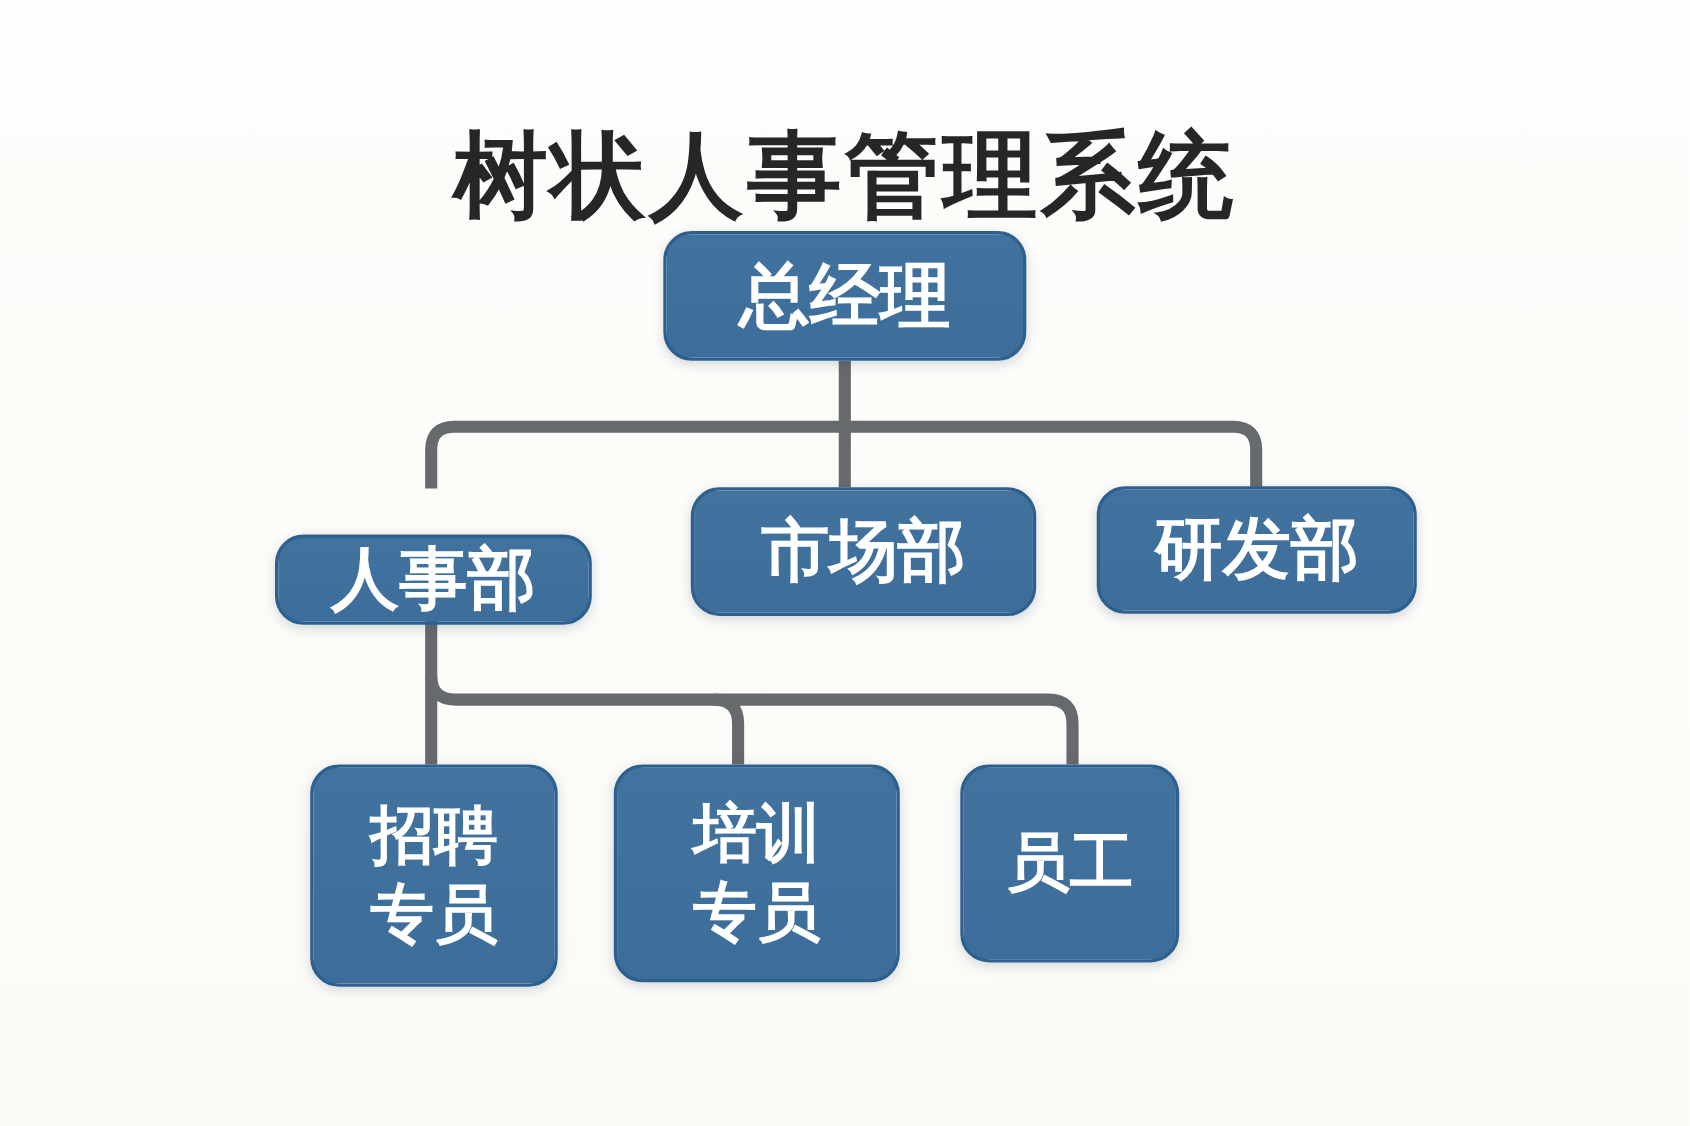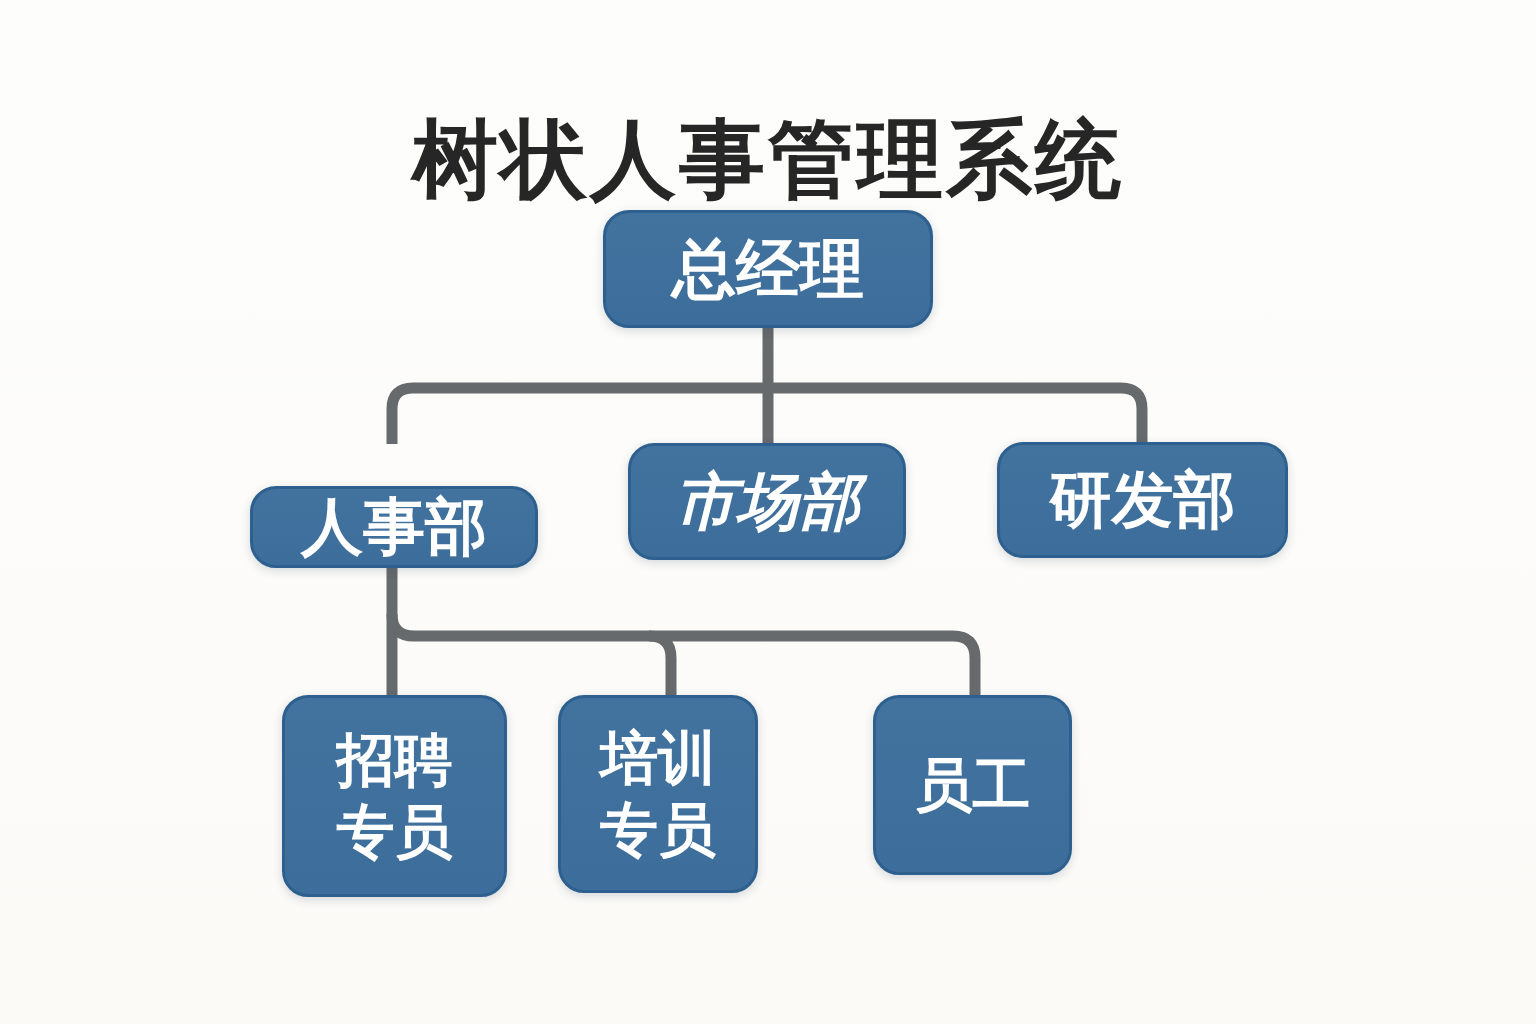--- a/index.html
+++ b/index.html
@@ -52,24 +52,24 @@
     border: 3px solid #2e608f;
     border-radius: 26px;
     color: #ffffff;
     font-weight: 900;
     text-align: center;
     box-shadow: 0 3px 10px rgba(40, 60, 90, 0.18);
     line-height: 1.25;
   }
   .node-general-manager { left: 603px; top: 210px; width: 330px; height: 118px; font-size: 64px; }
   .node-hr-department { left: 250px; top: 443px; width: 288px; height: 82px; font-size: 62px; margin-top: 43px; }
-  .node-marketing-department { left: 628px; top: 443px; width: 278px; height: 117px; font-size: 62px; font-style: italic; }
+  .node-marketing-department { left: 628px; top: 443px; width: 314px; height: 117px; font-size: 62px; }
   .node-rd-department { left: 997px; top: 442px; width: 291px; height: 116px; font-size: 62px; }
   .node-recruitment-specialist { left: 282px; top: 695px; width: 225px; height: 202px; font-size: 58px; }
-  .node-training-specialist { left: 558px; top: 695px; width: 200px; height: 198px; font-size: 58px; }
+  .node-training-specialist { left: 558px; top: 695px; width: 260px; height: 198px; font-size: 58px; }
   .node-employee { left: 873px; top: 695px; width: 199px; height: 180px; font-size: 58px; }
 </style>
 </head>
 <body>
 
 <div class="canvas">
 
   <h1 class="diagram-title">树状人事管理系统</h1>
 
   <svg class="connector-layer" viewBox="0 0 1536 1024" aria-hidden="true">

